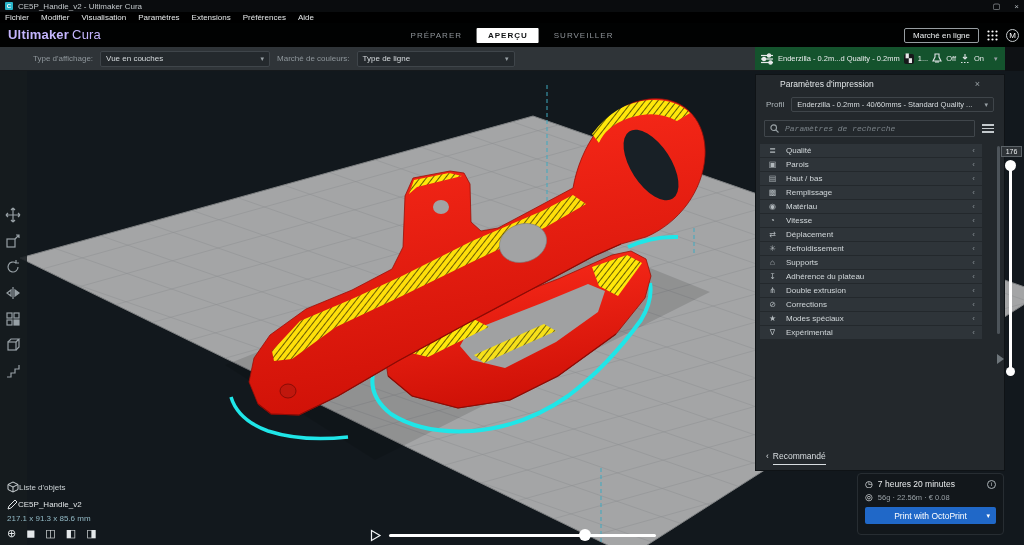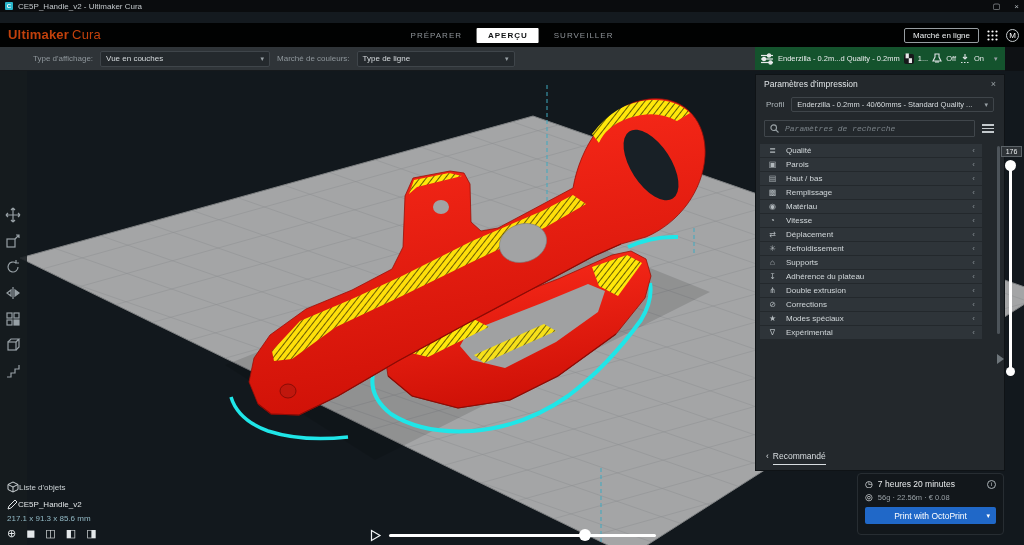--- a/index.html
+++ b/index.html
@@ -16,21 +16,21 @@
   .win-controls{margin-left:auto;display:flex;gap:14px;align-items:center;color:#b4babd;font-size:8px;}
   .win-controls span{cursor:default;}
 
   
   .menubar{position:absolute;top:12px;left:0;right:0;height:11px;background:#000;
            display:flex;align-items:center;gap:12px;padding:0 5px;z-index:40;}
   .menubar span{font-size:8px;color:#e4e7e8;}
 
   
   .appheader{position:absolute;top:23px;left:0;right:0;height:24px;background:#010202;z-index:40;}
-  .brand{position:absolute;left:8px;top:4px;font-size:13px;color:#c2410c;letter-spacing:.2px;text-align:right;}
+  .brand{position:absolute;left:8px;top:4px;font-size:13px;color:#c4b5fd;letter-spacing:.2px;text-align:right;}
   .brand .b{font-weight:bold;} .brand .l{font-weight:300;margin-left:3px;}
   .tabs{position:absolute;left:50%;top:0;height:100%;transform:translateX(-50%);
         display:flex;align-items:center;gap:15px;}
   .tab{font-size:8px;letter-spacing:1px;color:#8f9499;}
   .tab.active{background:#fff;color:#101214;padding:3px 11px;border-radius:1px;font-weight:bold;}
   .header-right{position:absolute;right:5px;top:0;height:100%;display:flex;align-items:center;gap:8px;}
   .marketplace-btn{border:1px solid #979da1;border-radius:2px;padding:2px 8px;font-size:8px;color:#eef1f2;background:transparent;}
   .avatar{width:13px;height:13px;border:1px solid #c6cbce;border-radius:50%;color:#fff;
           font-size:8px;display:flex;align-items:center;justify-content:center;}
 
@@ -58,21 +58,21 @@
   .cfg-text{font-size:7.5px;color:#e8ebec;white-space:nowrap;overflow:hidden;max-width:122px;}
   .cfg-small{font-size:7.5px;color:#e8ebec;white-space:nowrap;}
   .checker{width:10px;height:10px;background:#17191b;border-radius:2px;color:#e8e8e8;
            font-size:8px;line-height:10px;text-align:center;}
   .corner-dark{position:absolute;top:47px;left:1005px;width:19px;height:24px;background:#0e1114;z-index:10;}
 
   
   .settings-panel{position:absolute;left:755px;top:74px;width:250px;height:397px;
                   background:#23282c;border:1px solid #0f1316;z-index:10;}
   .sp-header{height:15px;display:flex;justify-content:space-between;align-items:center;
-             padding:3px 8px 0;font-size:8.5px;color:#e2e6e8;}
+             padding:3px 24px 0;font-size:8.5px;color:#e2e6e8;}
   .sp-close{color:#9aa2a6;font-size:9px;}
   .sp-profile{display:flex;align-items:center;gap:7px;padding:7px 10px 0;}
   .sp-profile .lbl{font-size:8px;color:#b0b8bc;}
   .profile-dd{flex:1;height:15px;background:#24292d;border:1px solid #3f454a;border-radius:2px;
               display:flex;align-items:center;font-size:7.5px;color:#d6dbde;padding:0 5px;}
   .profile-dd .val{flex:1;white-space:nowrap;overflow:hidden;}
   .sp-search{display:flex;align-items:center;gap:7px;margin:8px 10px 0 8px;}
   .search-box{flex:1;height:17px;border:1px solid #40464b;border-radius:1px;
               display:flex;align-items:center;gap:4px;padding:0 5px;}
   .search-box input{flex:1;background:transparent;border:none;outline:none;
@@ -194,20 +194,29 @@
 
   <div class="titlebar">
     <span class="title-logo">C</span>
     <span class="title-text">CE5P_Handle_v2 - Ultimaker Cura</span>
     <span class="win-controls">
       <span>▢</span>
       <span>×</span>
     </span>
   </div>
 
+  <div class="menubar">
+    <span>Fichier</span>
+    <span>Modifier</span>
+    <span>Visualisation</span>
+    <span>Paramètres</span>
+    <span>Extensions</span>
+    <span>Préférences</span>
+    <span>Aide</span>
+  </div>
 
   <div class="appheader">
     <div class="brand">
       <span class="b">Ultimaker</span><span class="l">Cura</span>
     </div>
     <div class="tabs">
       <span class="tab">PRÉPARER</span>
       <span class="tab active">APERÇU</span>
       <span class="tab">SURVEILLER</span>
     </div>

